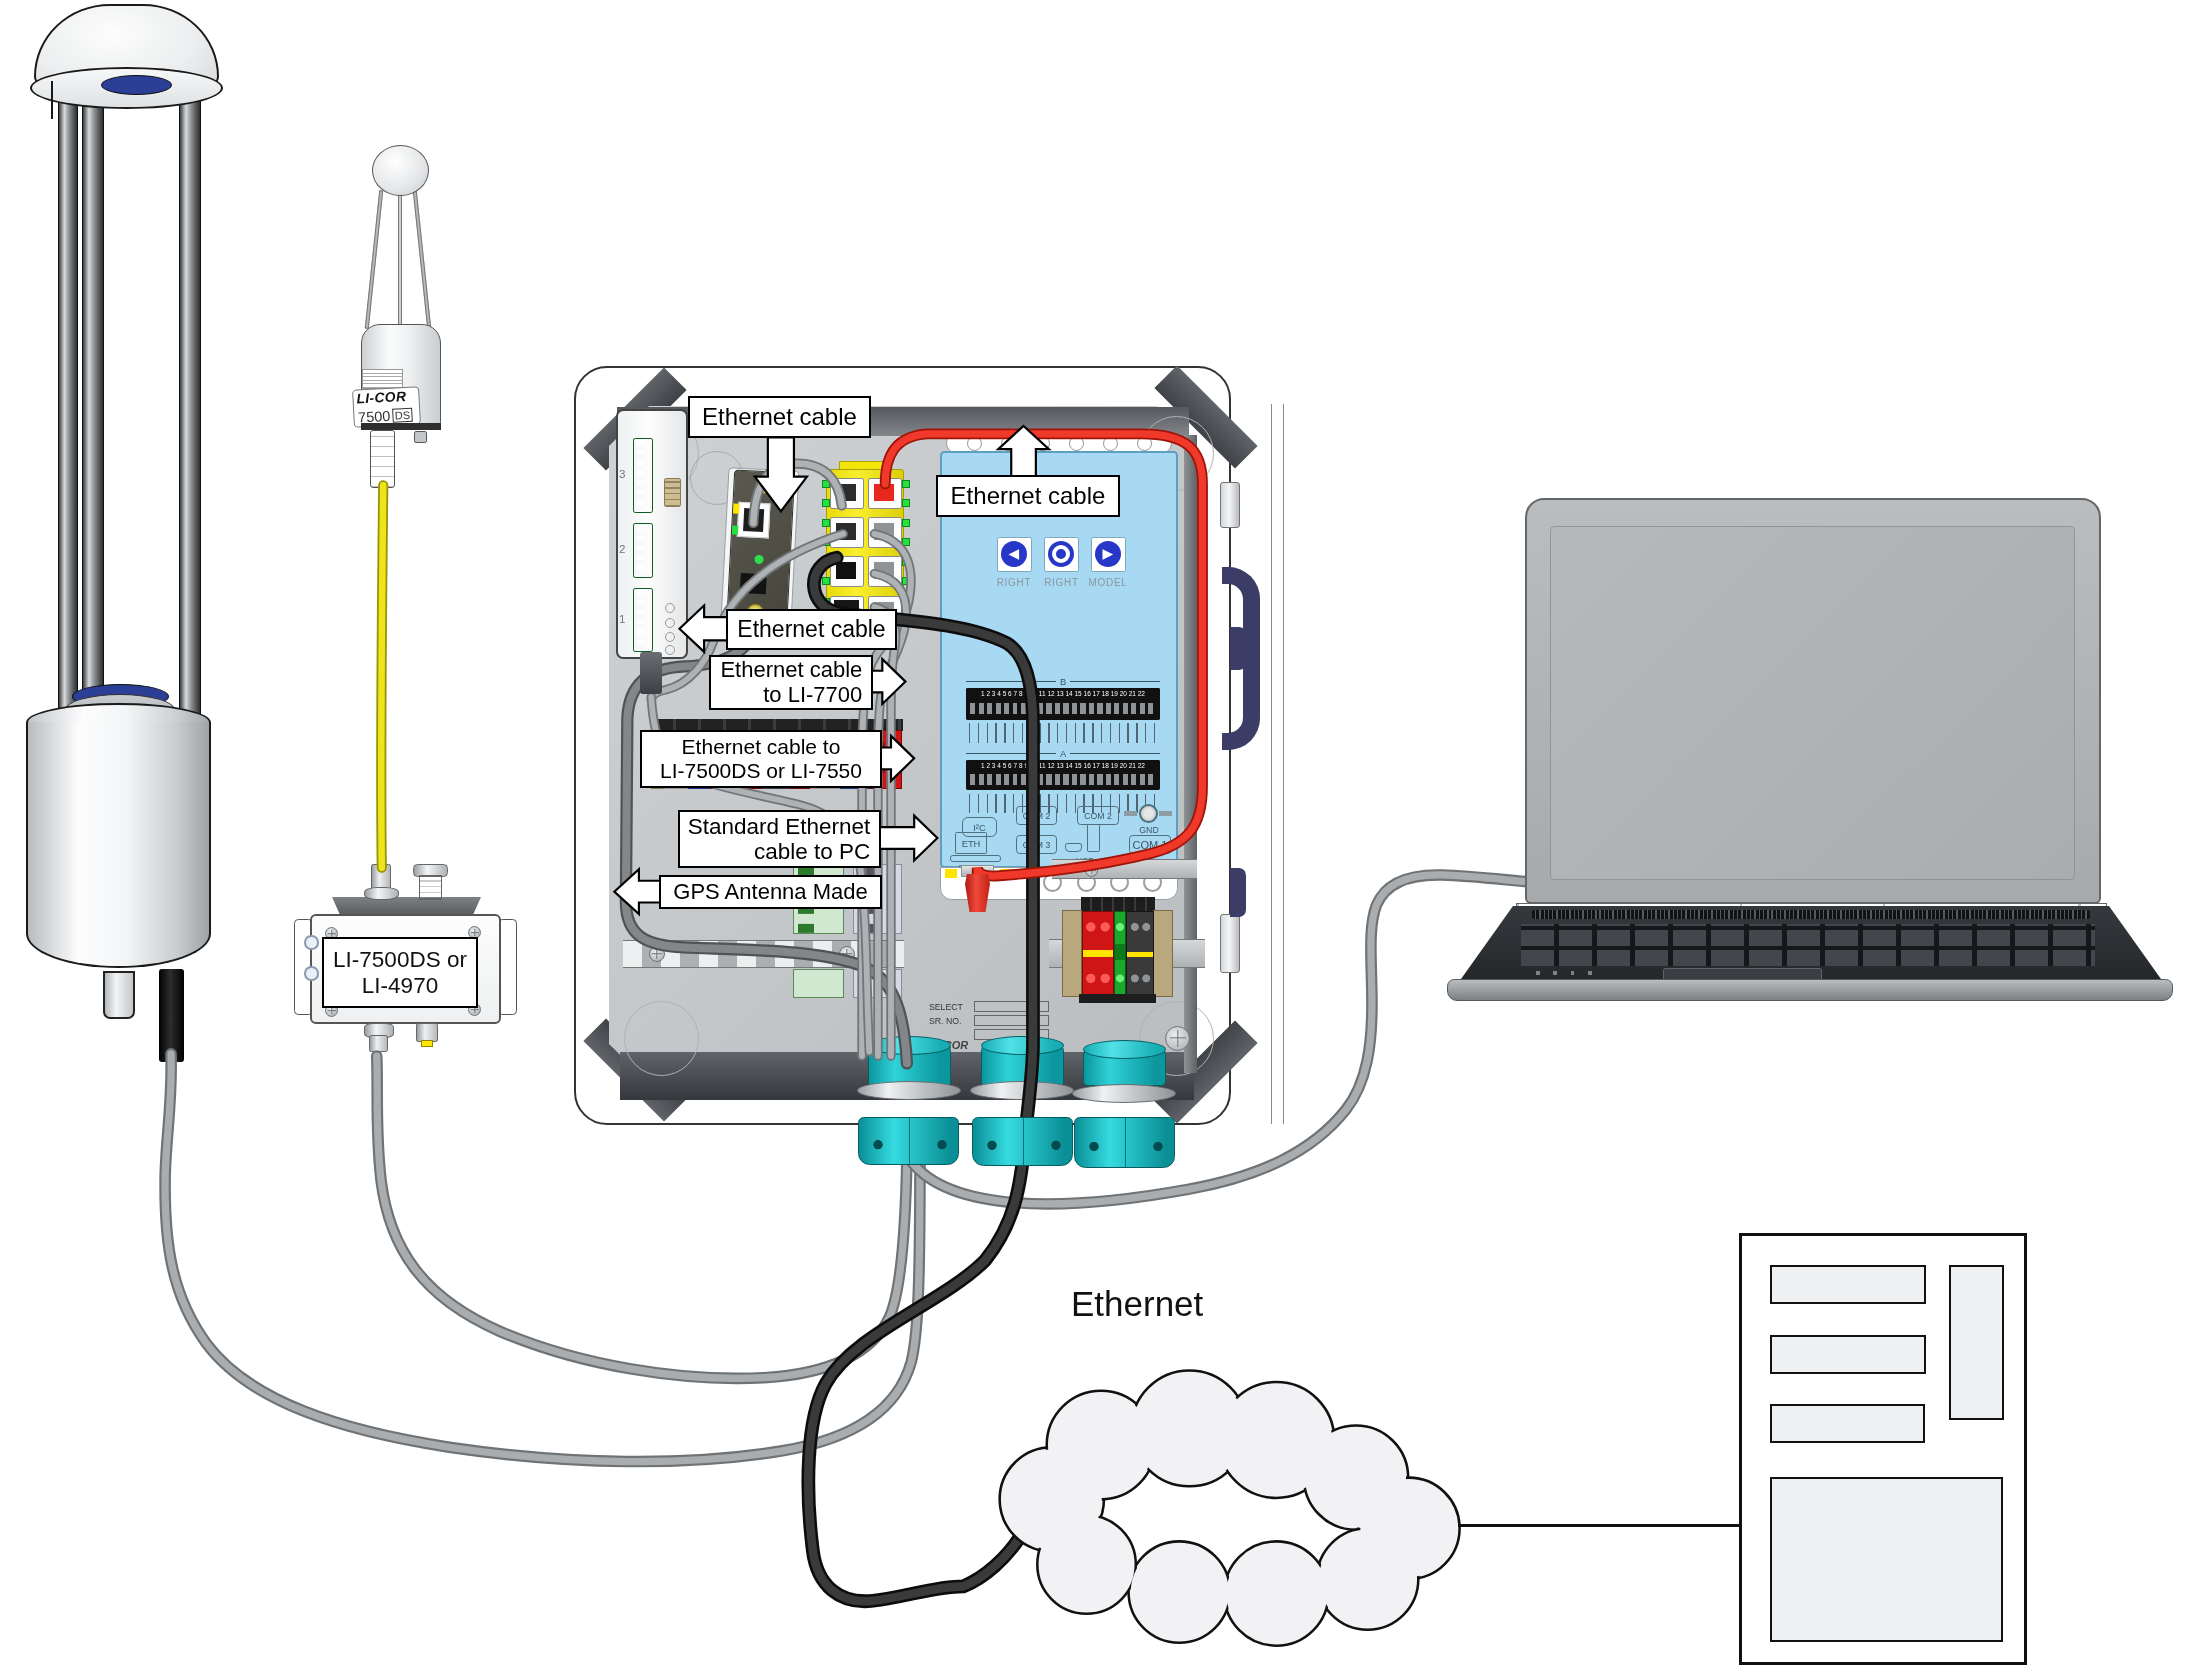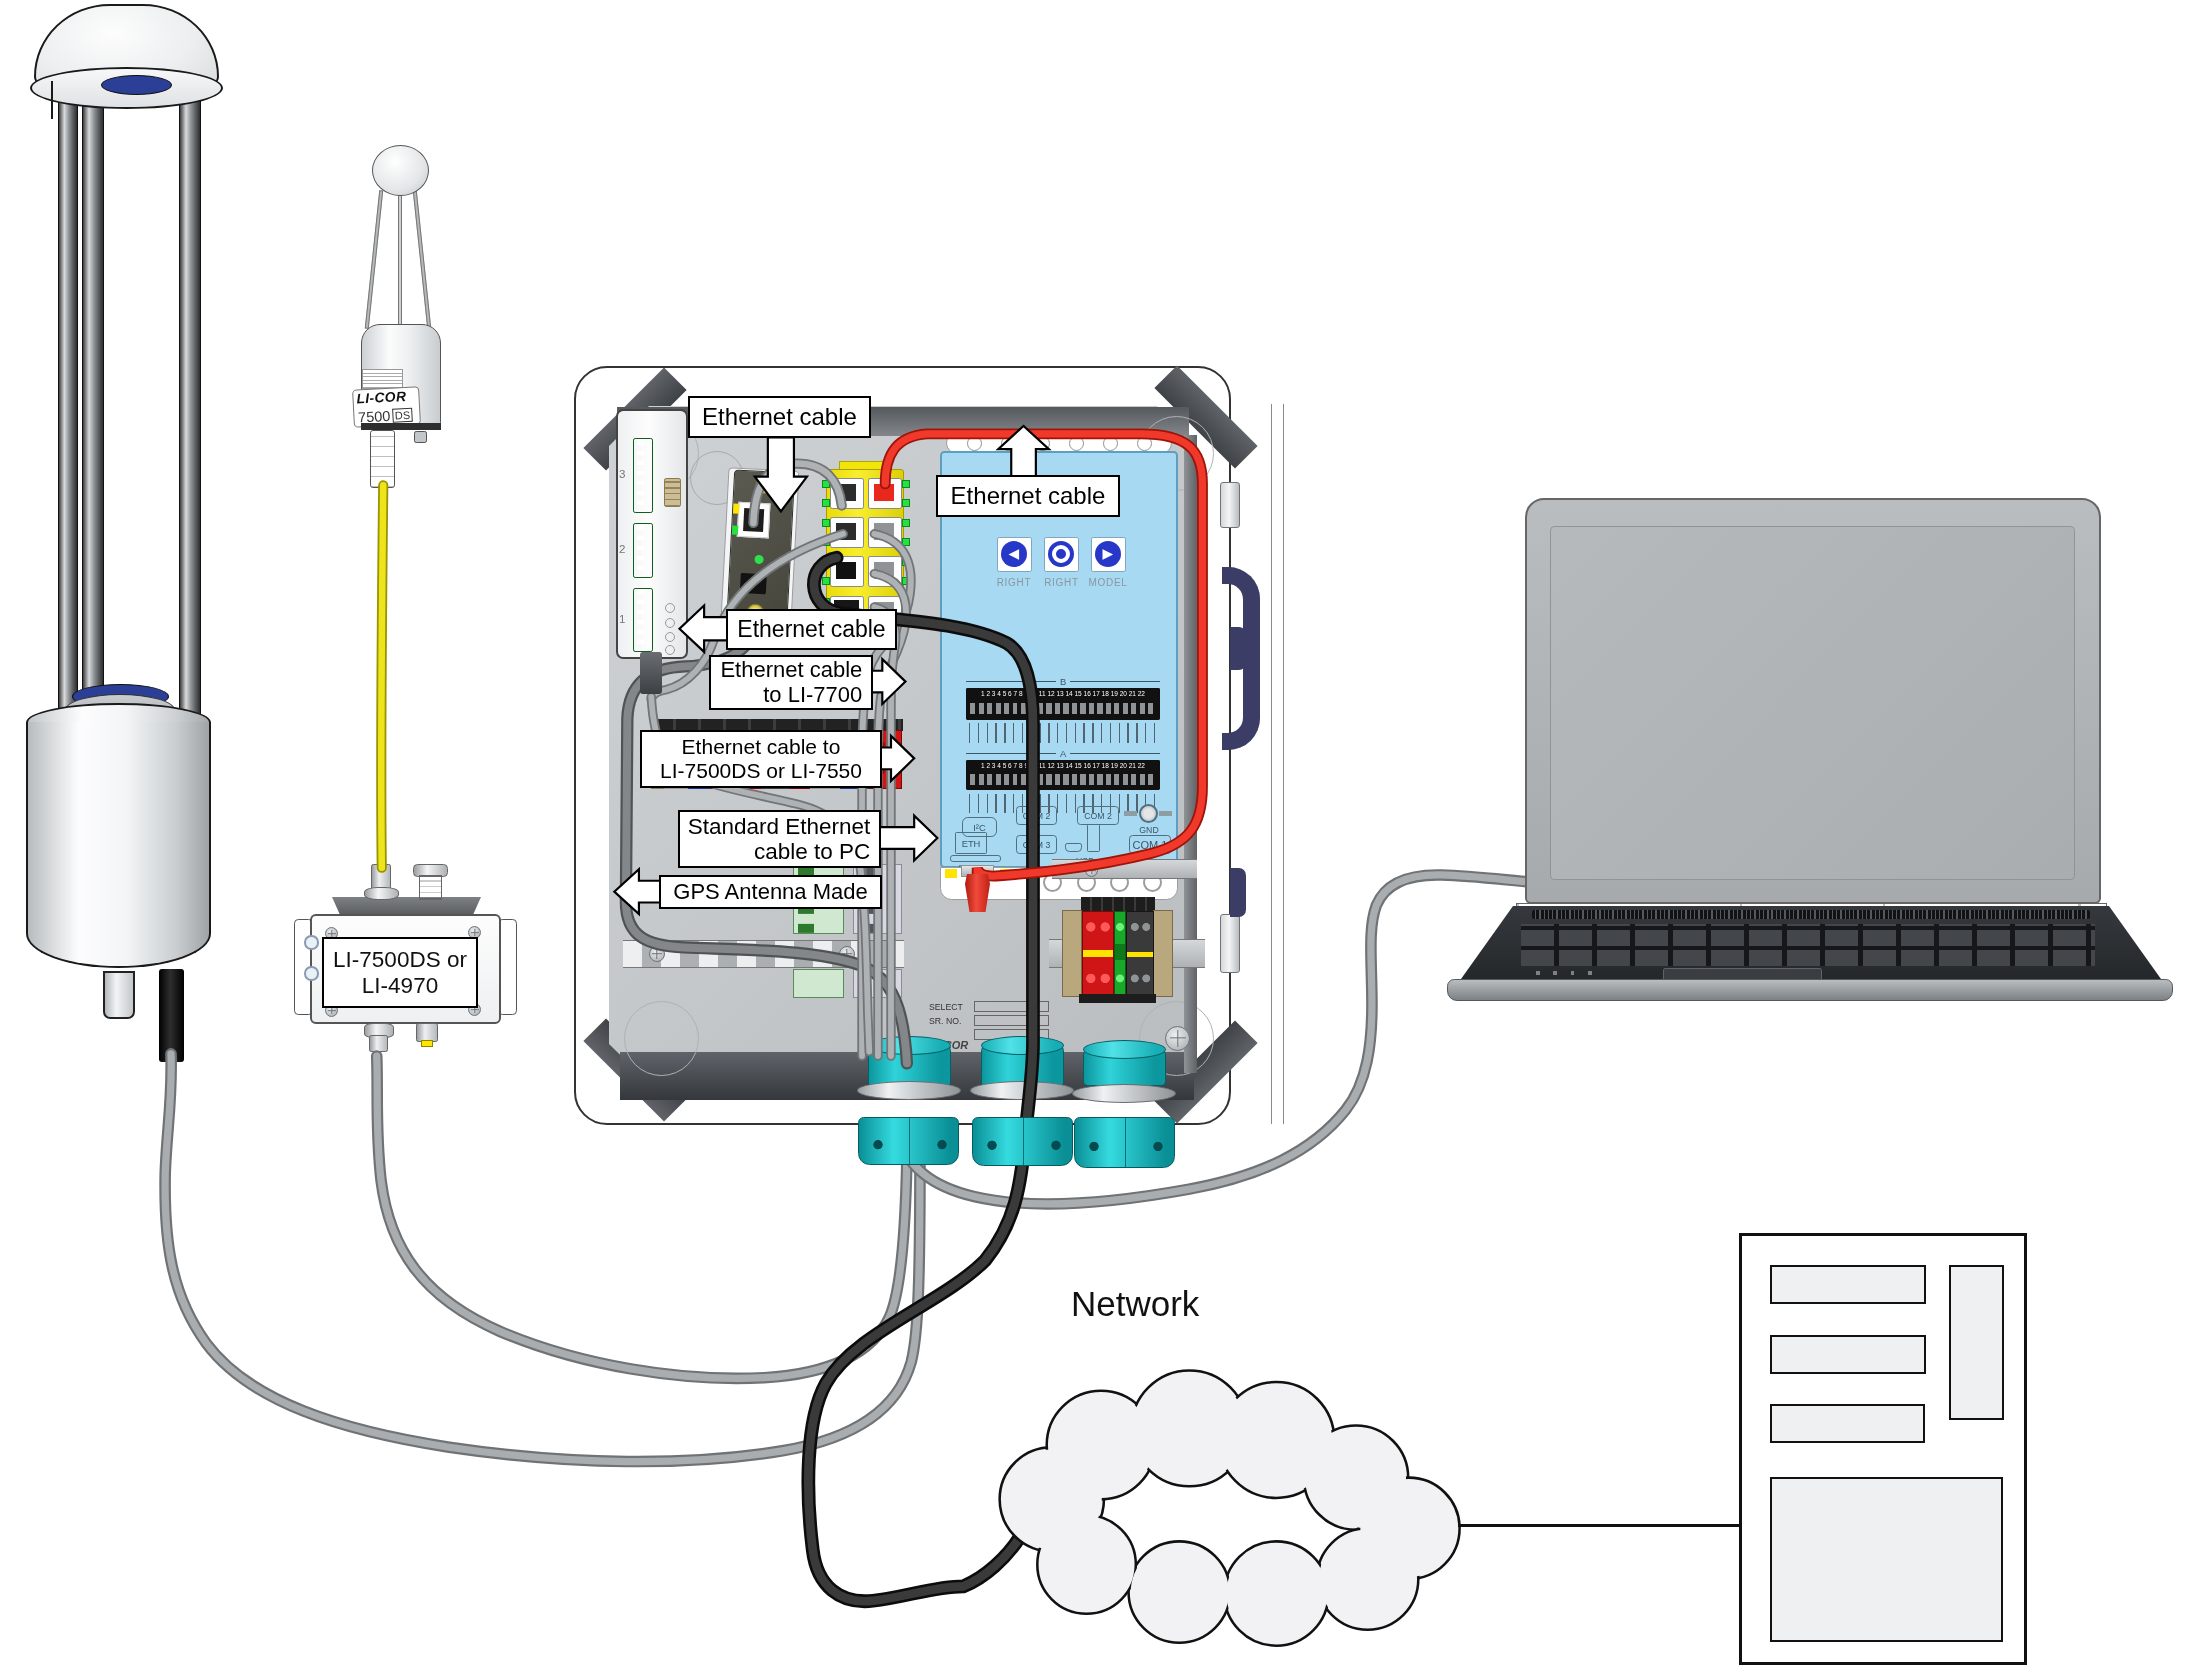--- a/index.html
+++ b/index.html
@@ -409,21 +409,21 @@
         <circle cx="1642" cy="1972" r="77"></circle>
       <circle cx="1762" cy="1988" r="77"></circle>
         <circle cx="1872" cy="2040" r="69"></circle>
         <circle cx="1945" cy="2110" r="67"></circle>
       <circle cx="1888" cy="2180" r="67"></circle>
         <circle cx="1762" cy="2200" r="69"></circle>
         <circle cx="1628" cy="2198" r="67"></circle>
       <circle cx="1500" cy="2160" r="65"></circle>
     </g>
   </svg>
-  <div class="a t" style="left:1071px;top:1284px;font-size:35px;color:#111;z-index:31">Network</div>
+  <div class="a t" style="left:1071px;top:1284px;font-size:35px;color:#111;z-index:31">Ethernet</div>
   <div class="a front" style="left:1458px;top:1524px;width:284px;height:2.9px;background:#111"></div>
   <div class="a front" style="left:1739px;top:1233px;width:288px;height:432px;background:#fff;border:3.6px solid #111">
     <div class="a" style="left:27.5px;top:29px;width:156px;height:39px;background:#eef0f2;border:2.9px solid #111"></div>
     <div class="a" style="left:27.5px;top:99px;width:156px;height:39px;background:#eef0f2;border:2.9px solid #111"></div>
     <div class="a" style="left:27.5px;top:168px;width:155px;height:39px;background:#eef0f2;border:2.9px solid #111"></div>
     <div class="a" style="left:207px;top:29px;width:55px;height:155px;background:#eef0f2;border:2.9px solid #111"></div>
     <div class="a" style="left:27.5px;top:241px;width:233px;height:165px;background:#eef0f2;border:2.9px solid #111"></div>
   </div>
 
   <svg class="layer arrows" viewBox="0 0 3044 2318" width="2205" height="1679">

